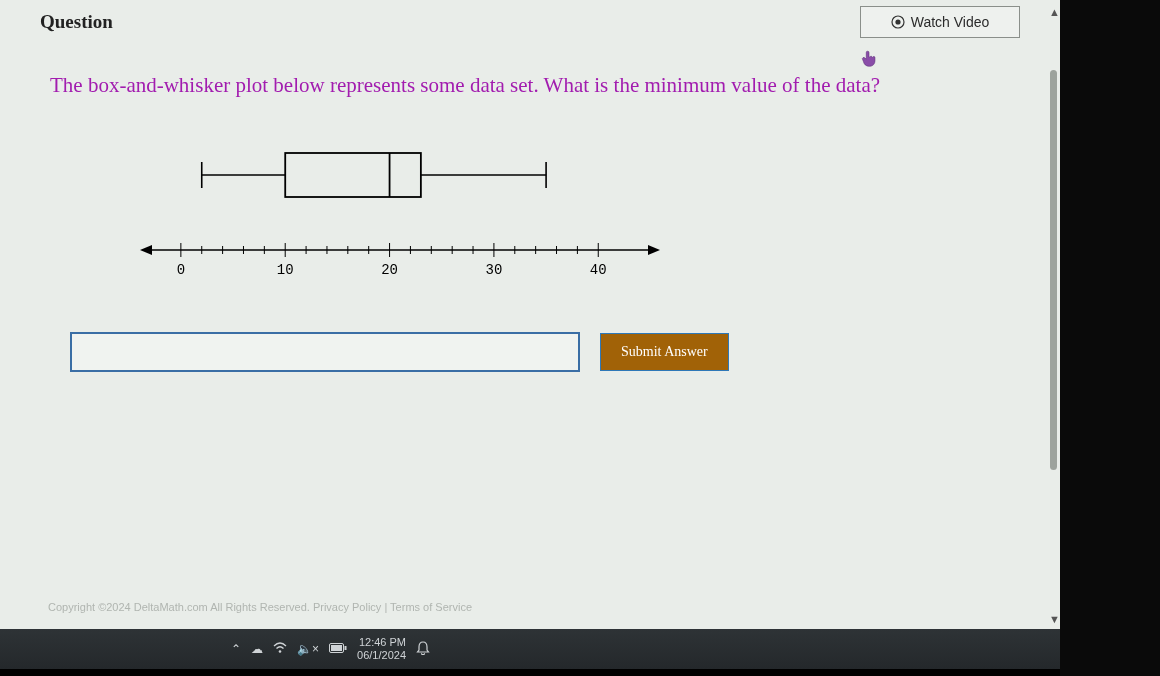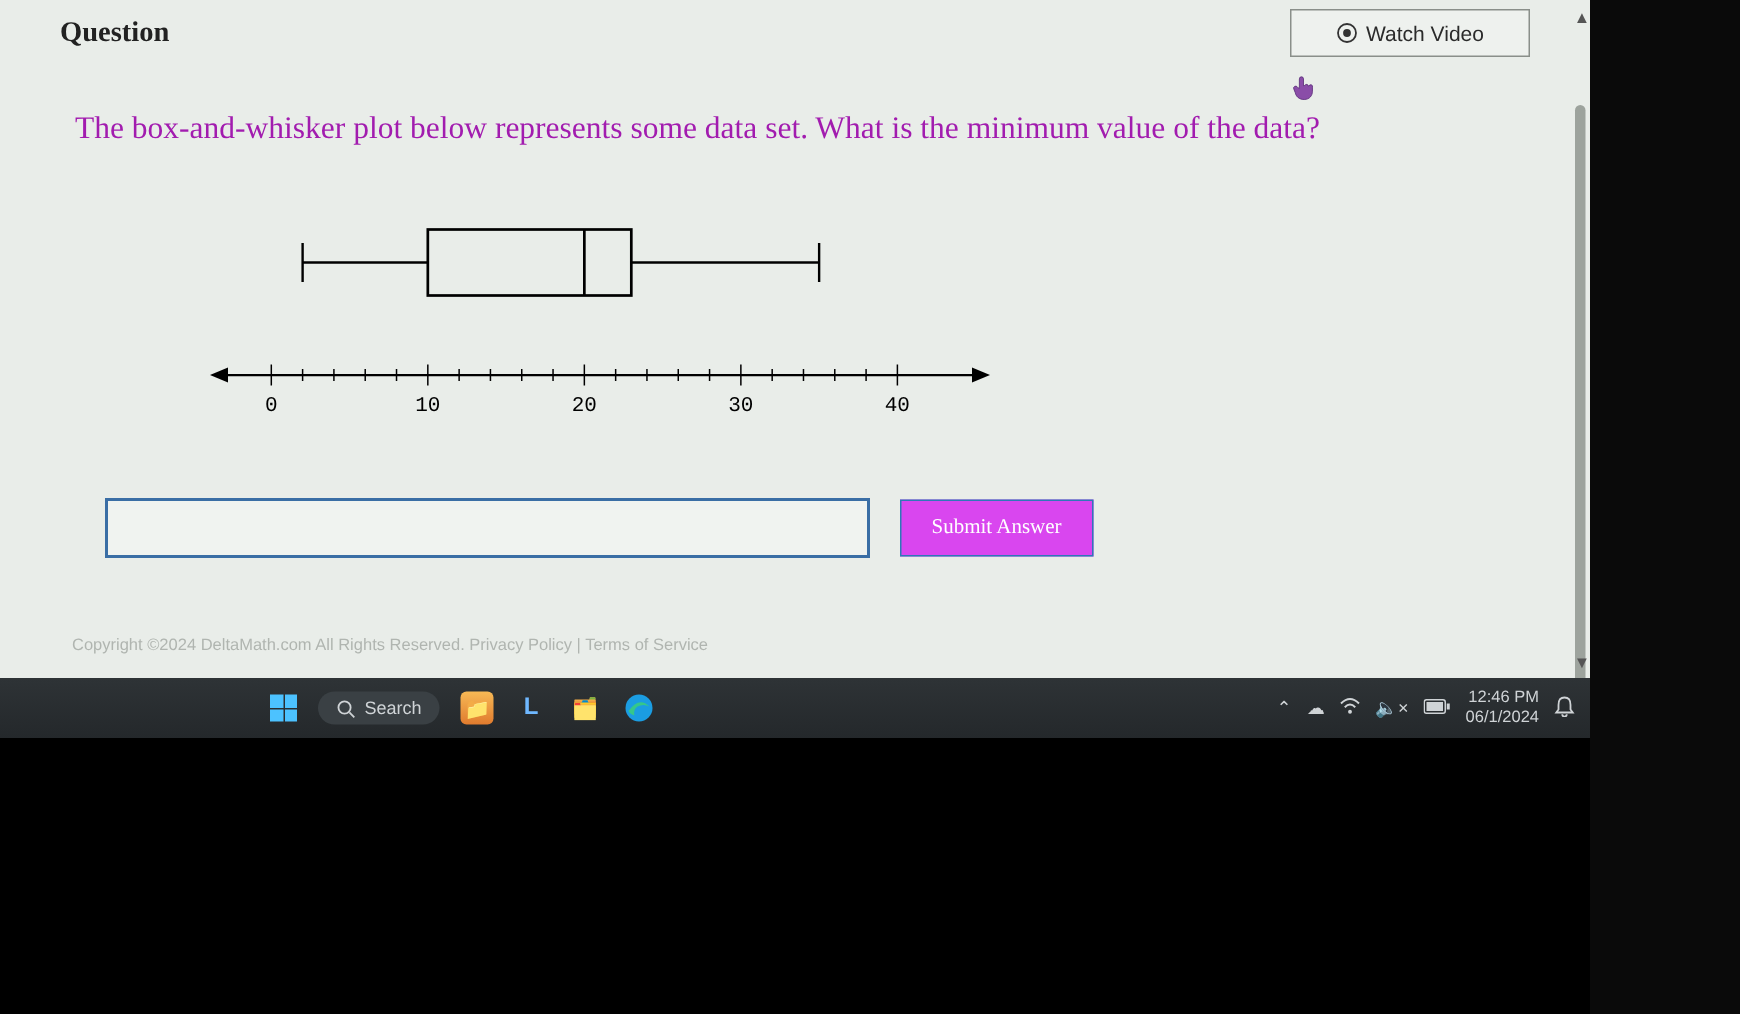--- a/index.html
+++ b/index.html
@@ -1,18 +1,18 @@
 <!DOCTYPE html>
 <html><head>
 <meta charset="utf-8">
 <style>
   * { box-sizing: border-box; margin: 0; padding: 0; }
   html, body { width: 1160px; height: 676px; overflow: hidden; font-family: Georgia, 'Times New Roman', serif; }
   body { background: #000; display: flex; }
-  .screen { width: 1060px; height: 492px; background: #e9ede9; position: relative; }
+  .screen { width: 1060px; height: 669px; background: #e9ede9; position: relative; }
   .right-gutter { width: 100px; height: 676px; background: #0a0a0a; position: relative; }
   .header-row { display: flex; align-items: center; padding: 6px 40px 2px 40px; }
   .q-title { font-weight: bold; font-size: 19px; color: #222; flex: 0 0 auto; }
   .spacer { flex: 1; }
   .btn-outline {
     border: 1px solid #8a8f8a; background: #eef1ee; color: #2b2b2b;
     font-family: Arial, sans-serif; font-size: 14px; padding: 7px 6px;
     margin-left: 10px; display: inline-flex; align-items: center; gap: 6px; cursor: pointer;
     min-width: 160px; justify-content: center;
   }
@@ -25,21 +25,21 @@
   .answer-label { font-family: Georgia, serif; font-size: 17px; font-weight: bold; color: #222; }
   .attempt { font-family: Arial, sans-serif; font-size: 13px; color: #9aa09a; margin-left: 12px; }
   .kbd-icon { margin-left: auto; width: 22px; height: 16px; border: 2px solid #555; border-radius: 3px; position: relative; }
   .kbd-icon::before { content: ""; position: absolute; left: 2px; top: 2px; right: 2px; bottom: 2px; background: repeating-linear-gradient(90deg,#555 0 1px,transparent 1px 3px); opacity: .4; }
   .input-row { display: flex; align-items: center; padding: 22px 60px 10px 70px; gap: 20px; }
   .answer-input {
     flex: 0 0 510px; height: 40px; border: 2px solid #3a6ea5; background: #f0f3f0;
     font-family: 'Courier New', monospace; font-size: 16px; padding: 4px 10px; color: #333;
   }
   .submit-btn {
-    background: #d946ef; color: #fff; border: 1px solid #2e78b8;
+    background: #a16207; color: #fff; border: 1px solid #2e78b8;
     font-family: Georgia, serif; font-size: 14px; padding: 10px 20px; cursor: pointer;
   }
   .footer-copy { position: absolute; bottom: 56px; left: 48px; font-family: Arial, sans-serif; font-size: 11px; color: #b0b5b0; }
   .scrollbar { position: absolute; right: 3px; top: 70px; width: 7px; height: 400px; background: #9da39d; border-radius: 4px; }
   .scroll-arrow { position: absolute; right: 0px; top: 6px; color: #555; font-size: 11px; }
   .scroll-arrow.bot { top: auto; bottom: 44px; }
 
   
   .taskbar {
     position: absolute; left: 0; bottom: 0; width: 1060px; height: 40px;
@@ -131,44 +131,20 @@
   </div>
 
   <div class="footer-copy">Copyright ©2024 DeltaMath.com All Rights Reserved.    Privacy Policy | Terms of Service</div>
 
   <div class="scroll-arrow">▲</div>
   <div class="scrollbar"></div>
   <div class="scroll-arrow bot">▼</div>
 
   <div class="taskbar">
     <div class="tb-left"></div>
-    <div class="tb-center">
-      <div class="win-logo">
-          <span></span>
-          <span></span>
-          <span></span>
-          <span></span>
-        </div>
-      <div class="search-pill">
-        <svg width="13" height="13" viewBox="0 0 16 16">
-            <circle cx="7" cy="7" r="5" fill="none" stroke="#cfd3d6" stroke-width="1.5"></circle>
-            <line x1="11" y1="11" x2="15" y2="15" stroke="#cfd3d6" stroke-width="1.5"></line>
-          </svg>
-        <span>Search</span>
-      </div>
-      <div class="tb-icon" style="background:linear-gradient(#f7b955,#e07b2e);">📁</div>
-      <div class="tb-icon" style="color:#6fb8ff;font-weight:bold;font-size:16px;">L</div>
-      <div class="tb-icon">🗂️</div>
-      <div class="tb-icon">
-        <svg width="20" height="20" viewBox="0 0 20 20">
-            <circle cx="10" cy="10" r="9" fill="#1b9de2"></circle>
-            <path d="M3 12 Q10 2 17 9 Q13 7 9 9 Q6 11 7 15 Q4 14 3 12" fill="#35c78b"></path>
-          </svg>
-      </div>
-    </div>
     <div class="tb-right">
       <span class="tray-ic">⌃</span>
       <span class="tray-ic">☁</span>
       <span class="tray-ic">
         <svg width="14" height="12" viewBox="0 0 14 12">
             <path d="M1 4 Q7 -2 13 4" fill="none" stroke="#cfd3d6" stroke-width="1.3"></path>
             <path d="M3.5 6.5 Q7 3 10.5 6.5" fill="none" stroke="#cfd3d6" stroke-width="1.3"></path>
             <circle cx="7" cy="9.5" r="1.3" fill="#cfd3d6"></circle>
           </svg>
       </span>

